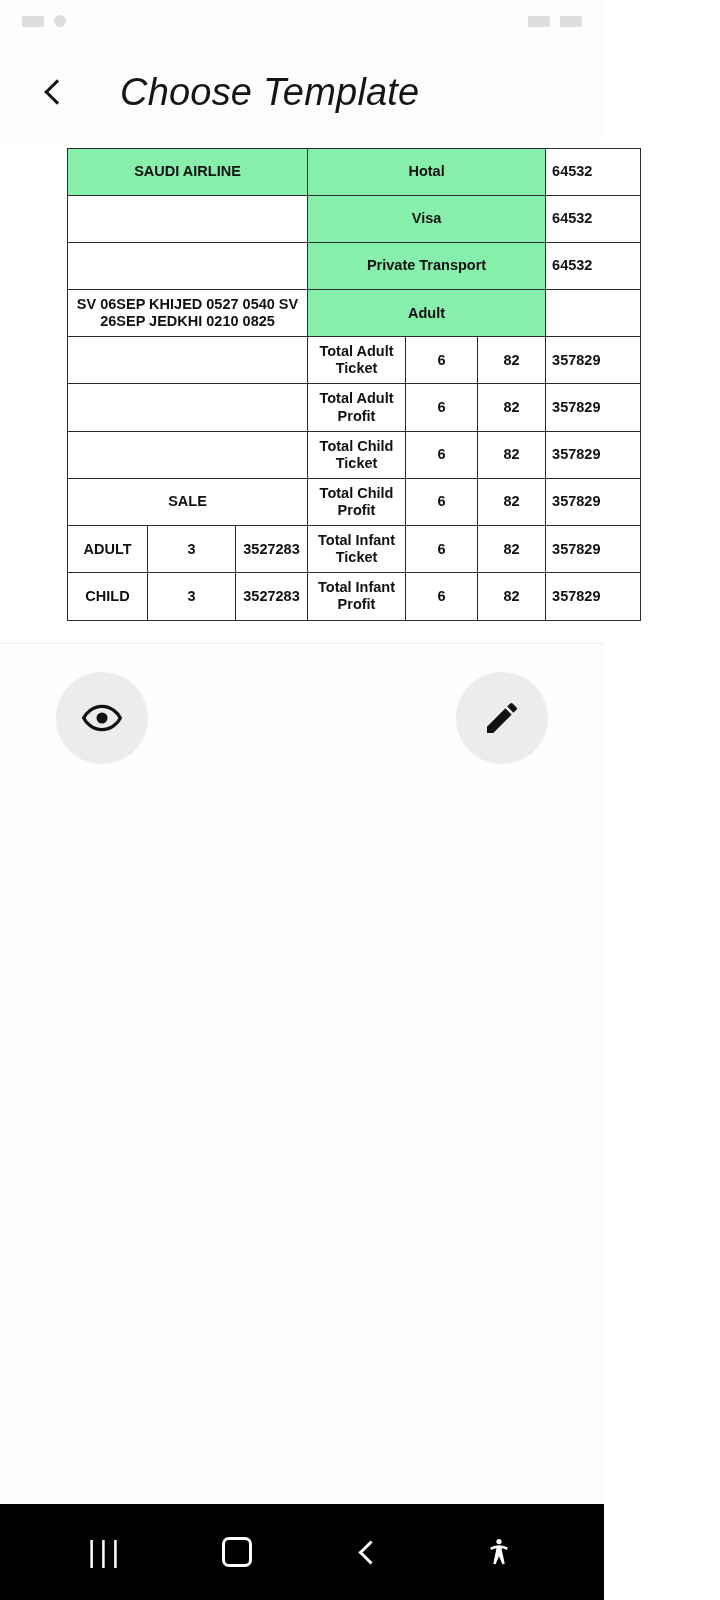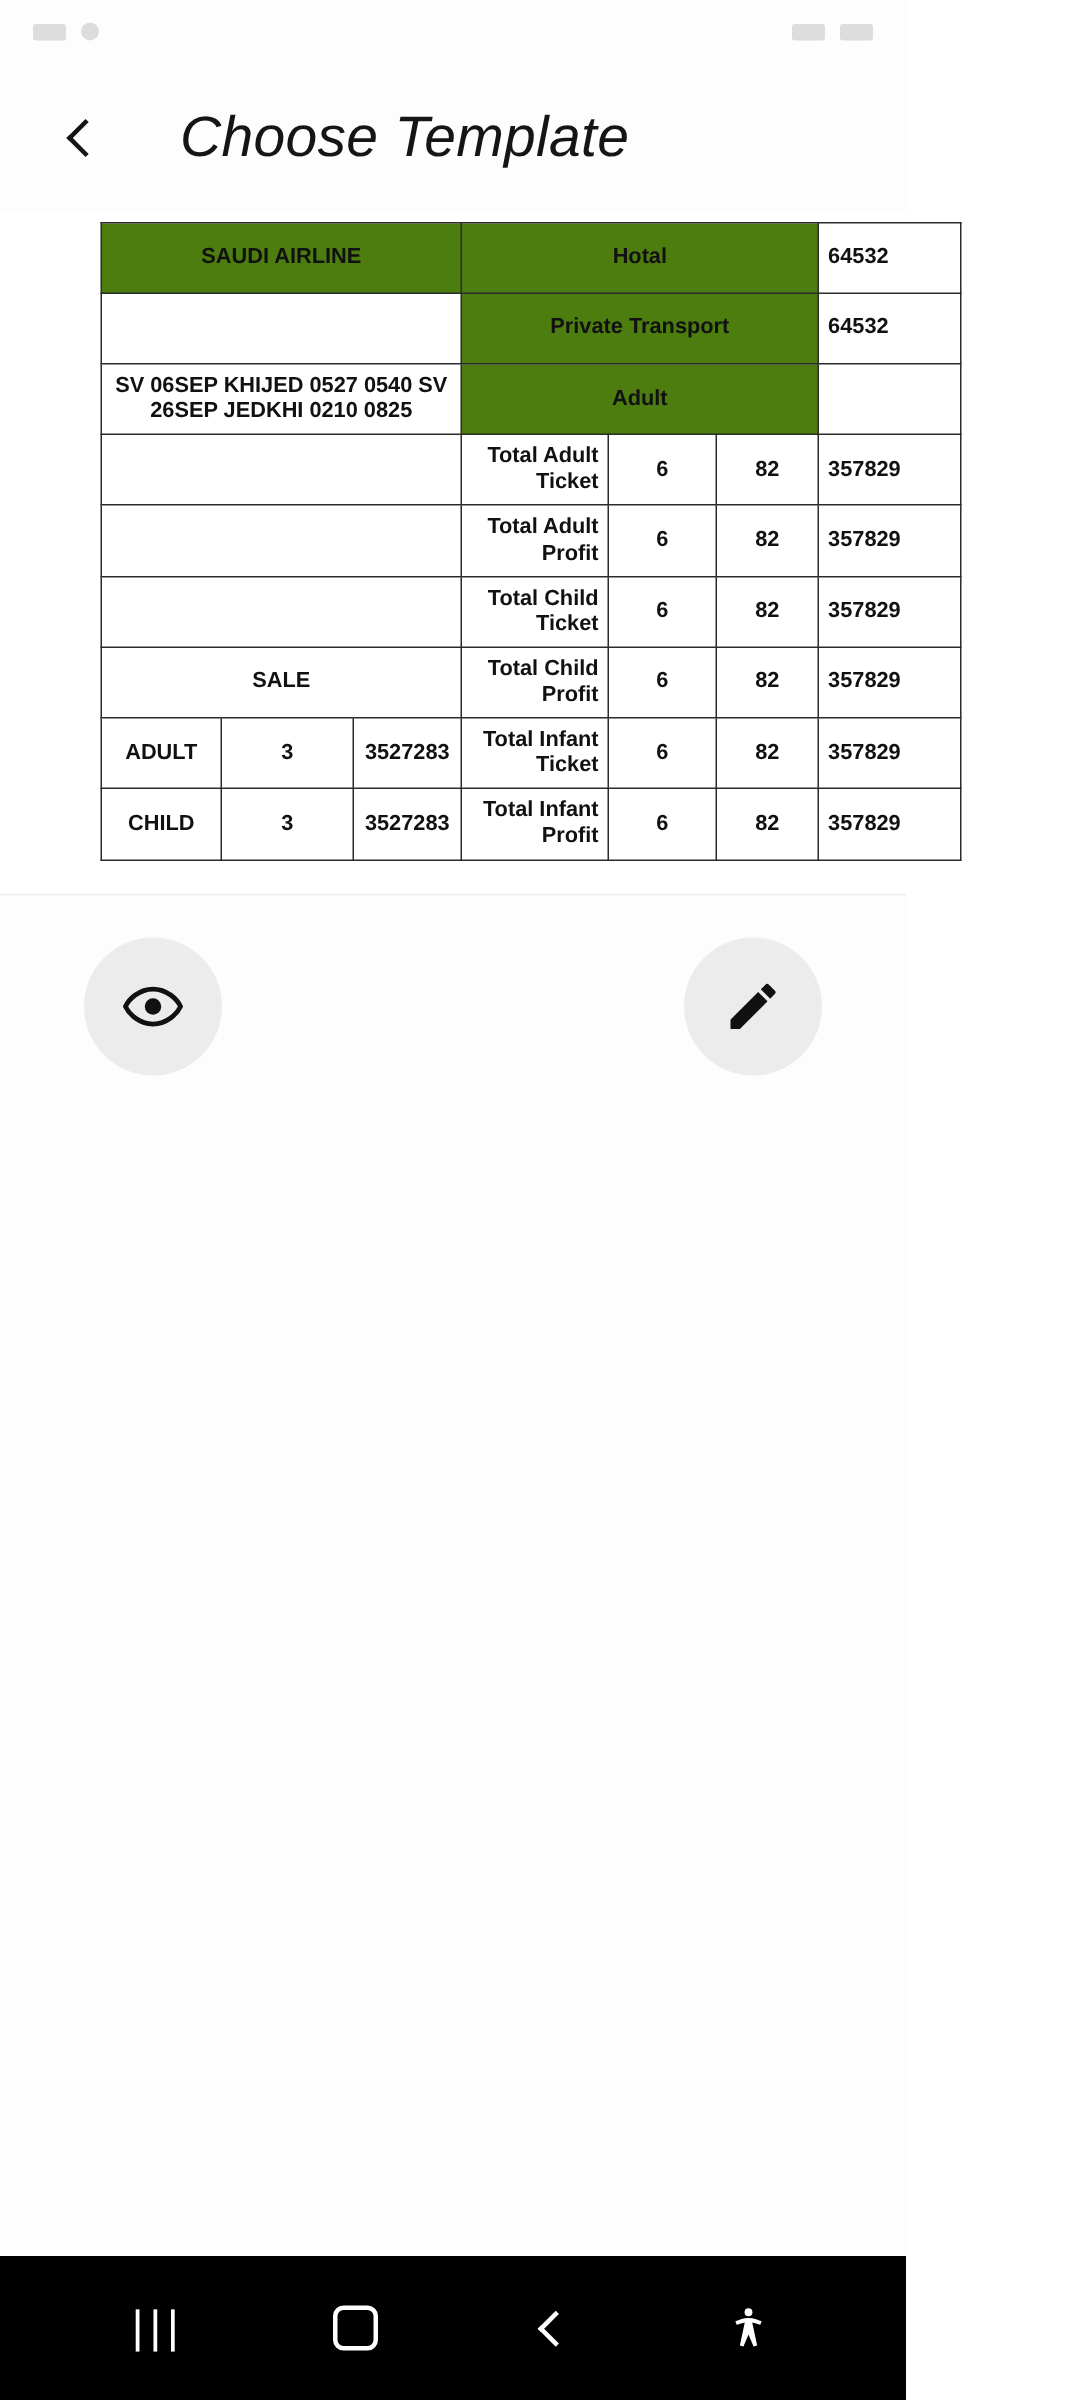--- a/index.html
+++ b/index.html
@@ -99,23 +99,23 @@
   .tpl-table td {
     border: 1.5px solid #2b2b2b;
     font-size: 14.5px;
     font-weight: bold;
     color: #111;
     padding: 6px 6px;
     height: 47px;
     vertical-align: middle;
     line-height: 1.18;
   }
-  .shaded { background: #4d7c0f; }
+  .shaded { background: #86efac; }
   .c-center { text-align: center; }
-  .c-left { text-align: right; }
+  .c-left { text-align: center; }
   .c-right { text-align: left; }
   .flight-cell {
     font-size: 12.5px;
     text-align: center;
     line-height: 1.35;
     padding: 4px 2px;
   }
   .tall { height: 56px; }
 
   
@@ -213,20 +213,25 @@
         <col style="width:95px">
       </colgroup>
       <tbody>
           <tr>
             <td colspan="3" class="shaded c-center">SAUDI AIRLINE</td>
             <td colspan="3" class="shaded c-center">Hotal</td>
             <td class="c-right">64532</td>
           </tr>
           <tr>
             <td colspan="3" class="c-center"></td>
+            <td colspan="3" class="shaded c-center">Visa</td>
+            <td class="c-right">64532</td>
+          </tr>
+          <tr>
+            <td colspan="3" class="c-center"></td>
             <td colspan="3" class="shaded c-center">Private Transport</td>
             <td class="c-right">64532</td>
           </tr>
           <tr>
             <td colspan="3" class="c-center flight-cell tall">SV  06SEP KHIJED 0527   0540 SV  26SEP JEDKHI  0210   0825</td>
             <td colspan="3" class="shaded c-center">Adult</td>
             <td class="c-right"></td>
           </tr>
           <tr>
             <td colspan="3" class="c-center"></td>

